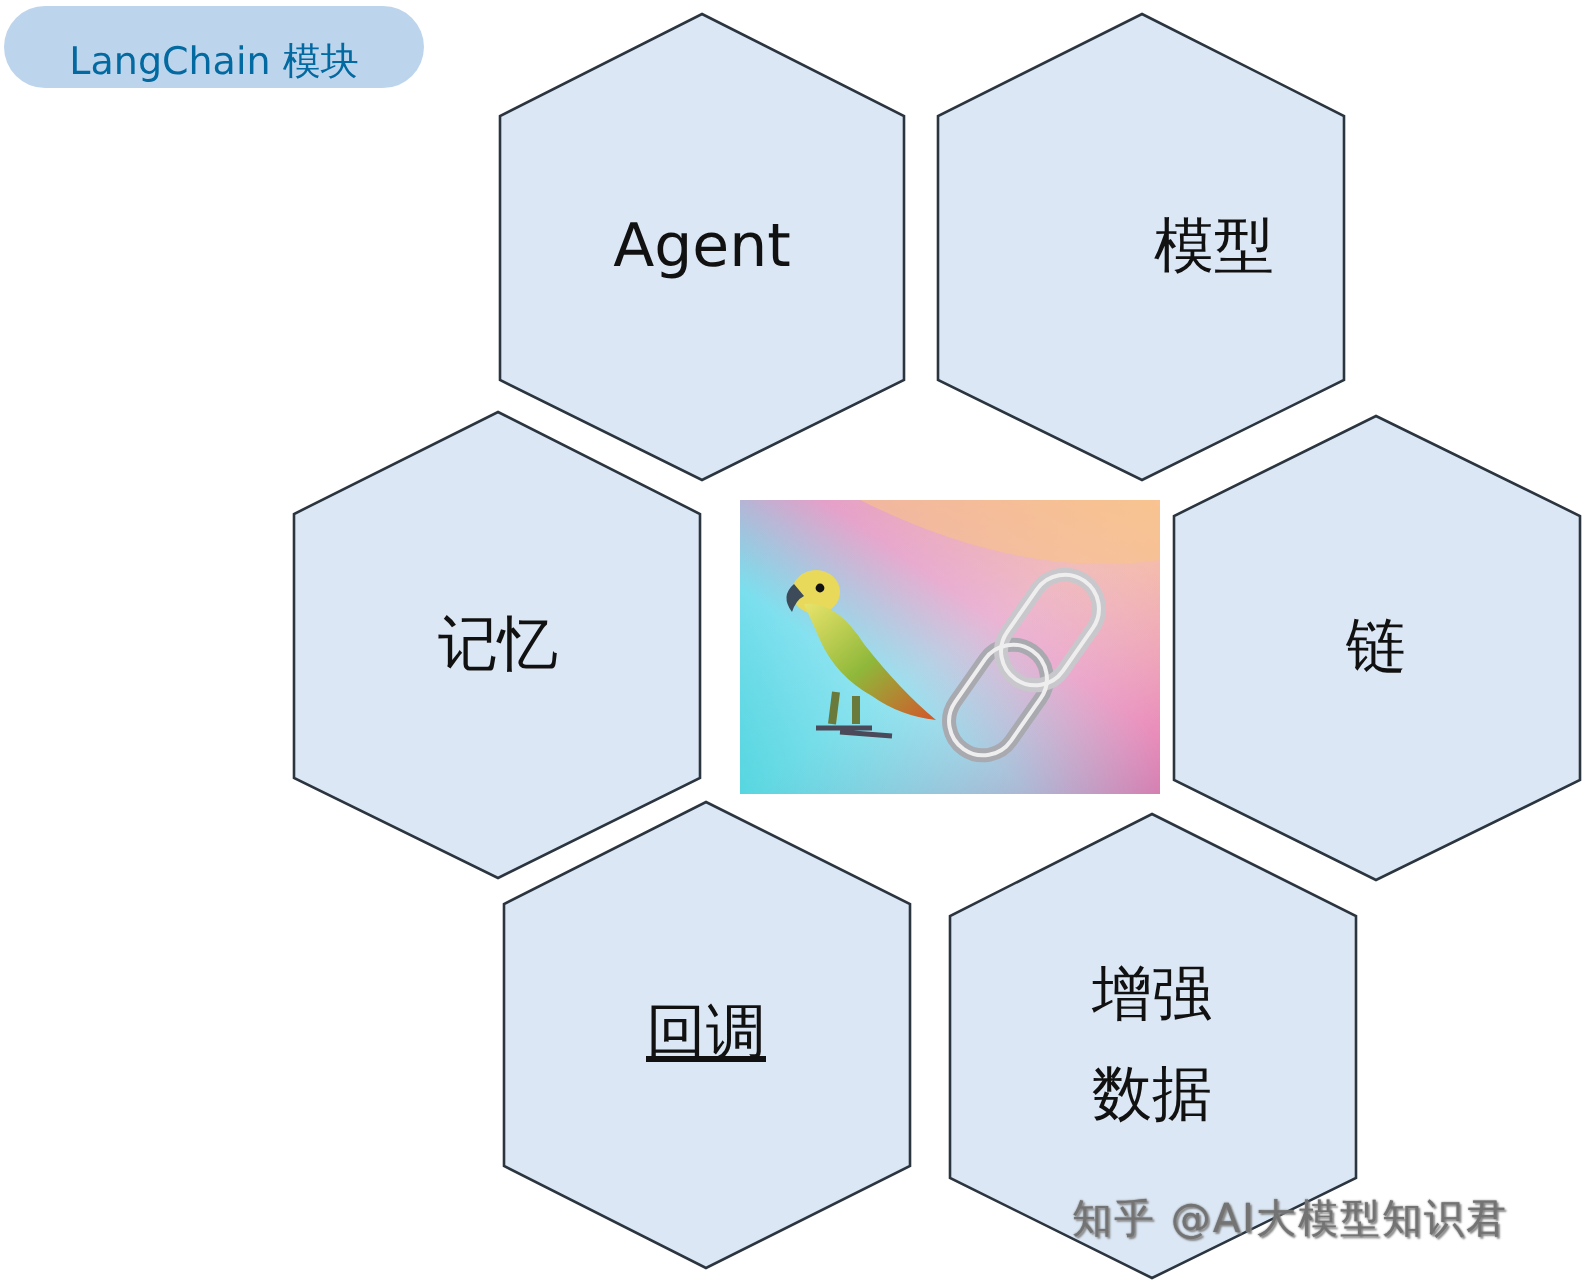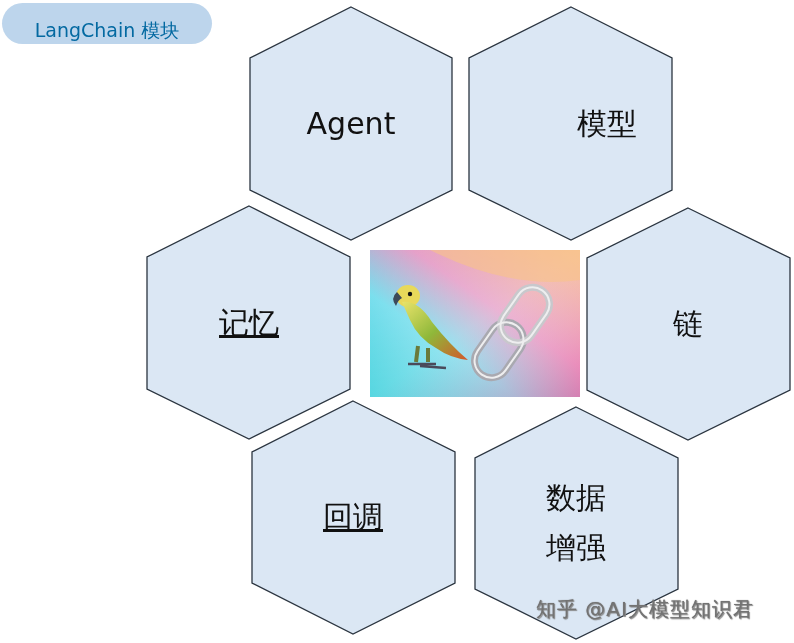--- a/index.html
+++ b/index.html
@@ -33,32 +33,32 @@
     <polygon points="576,407 678,458 678,589 576,639 475,589 475,458"></polygon>
   </g>
 </svg>
 
 <div class="hex-label" style="left:351px; top:124px;">
   <div>Agent</div>
 </div>
 <div class="hex-label" style="left:571px; top:124px;margin-left:36px;">
   <div>模型</div>
 </div>
-<div class="hex-label" style="left:249px; top:323px;text-decoration:underline;">
+<div class="hex-label" style="left:249px; top:323px;">
   <div>记忆</div>
 </div>
 <div class="hex-label" style="left:688px; top:324px;">
   <div>链</div>
 </div>
 <div class="hex-label" style="left:353px; top:517px;text-decoration:underline;">
   <div>回调</div>
 </div>
 <div class="hex-label" style="left:576px; top:523px;">
+  <div>增强</div>
   <div>数据</div>
-  <div>增强</div>
 </div>
 
 <div class="center-img">
   <svg width="210" height="147" viewBox="0 0 210 147">
     <defs>
       <linearGradient id="bg1" x1="0" y1="1" x2="1" y2="0">
         <stop offset="0" stop-color="#1fc9d6"></stop>
         <stop offset="0.35" stop-color="#6fdcec"></stop>
         <stop offset="0.6" stop-color="#e49bc6"></stop>
         <stop offset="1" stop-color="#f6b27a"></stop>

